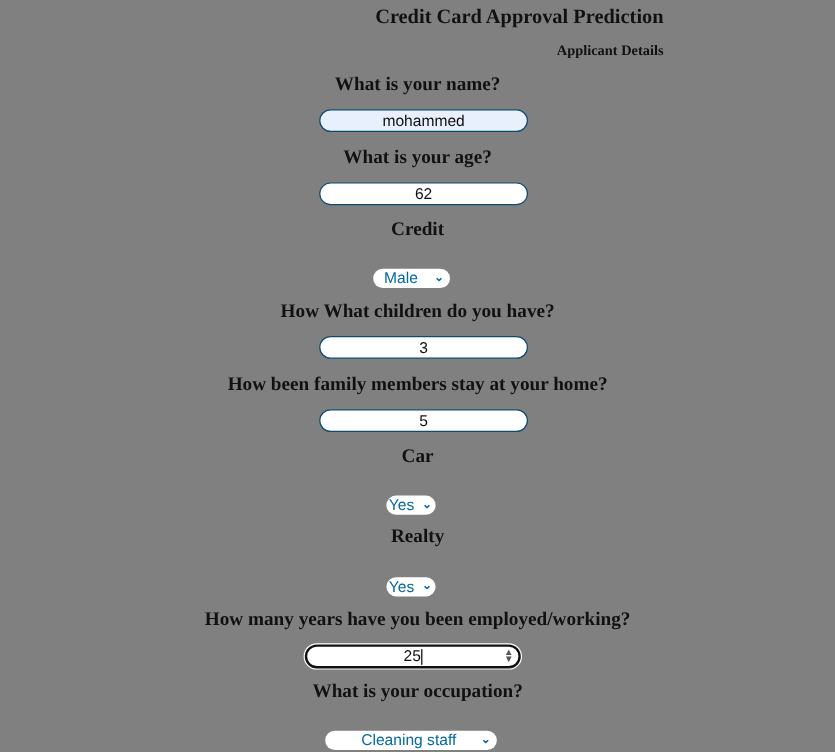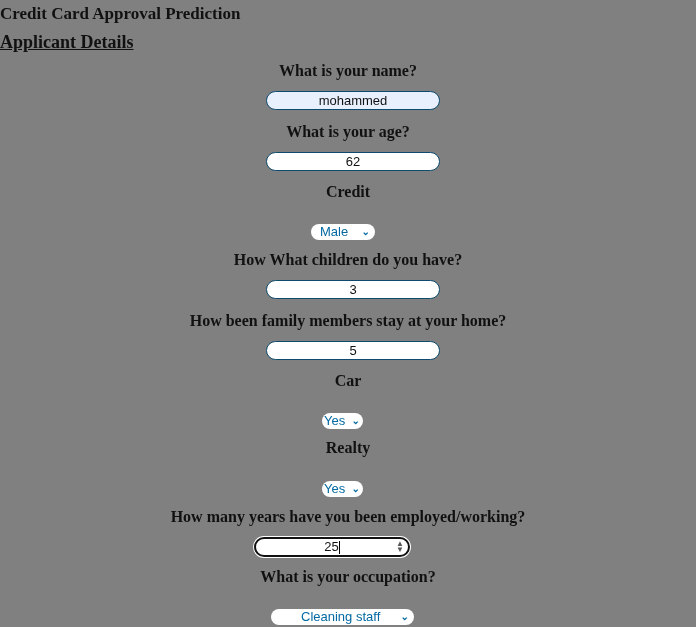--- a/index.html
+++ b/index.html
@@ -2,32 +2,32 @@
 <html><head>
 <meta charset="utf-8">
 <style>
   html, body { margin:0; padding:0; }
   body {
     width:696px; height:627px; overflow:hidden;
     background:#808080;
     font-family:"Liberation Serif", serif;
     color:#111;
   }
-  .wrap { width:553px; text-align:left; }
+  .wrap { width:553px; text-align:right; }
   h1 { margin:0; padding-top:5px; font-size:17px; font-weight:bold; line-height:18px; }
-  .sub { font-size:18px; font-weight:bold; margin-top:12px; line-height:14px;text-decoration:underline; }
+  .sub { font-size:12px; font-weight:bold; margin-top:12px; line-height:14px; }
   .lbl { font-size:16px; font-weight:bold; line-height:14px; position:absolute; left:0; width:696px; text-align:center; }
   .inp {
     position:absolute; left:266px; width:174px; height:19px;
     box-sizing:border-box; border:1px solid #0c4a6e; border-radius:10px;
     background:#fff; text-align:center; font-family:"Liberation Sans", sans-serif;
     font-size:13px; line-height:17px; color:#111;
   }
   .inp.autofill { background:#e8f0fe; }
-  .inp.focus { border:2px solid #111; box-shadow:0 0 0 1px #fff; line-height:15px; left:254px; width:156px; height:20px;}
+  .inp.focus { border:2px solid #111; box-shadow:0 0 0 1px #fff; line-height:15px; left:254px; width:180px; height:20px;}
   .sel {
     position:absolute; height:16px; box-sizing:border-box; background:#fff; border-radius:8px;
     font-family:"Liberation Sans", sans-serif; font-size:13px; line-height:16px; color:#0369a1;
   }
   .sel .chev { position:absolute; right:5px; top:0; font-size:10px; font-weight:bold; }
   .spin { position:absolute; right:4px; top:2px; font-size:8px; color:#555; line-height:6px; }
   .caret { display:inline-block; width:1px; height:13px; background:#000; vertical-align:middle; }
 </style>
 </head>
 <body>

